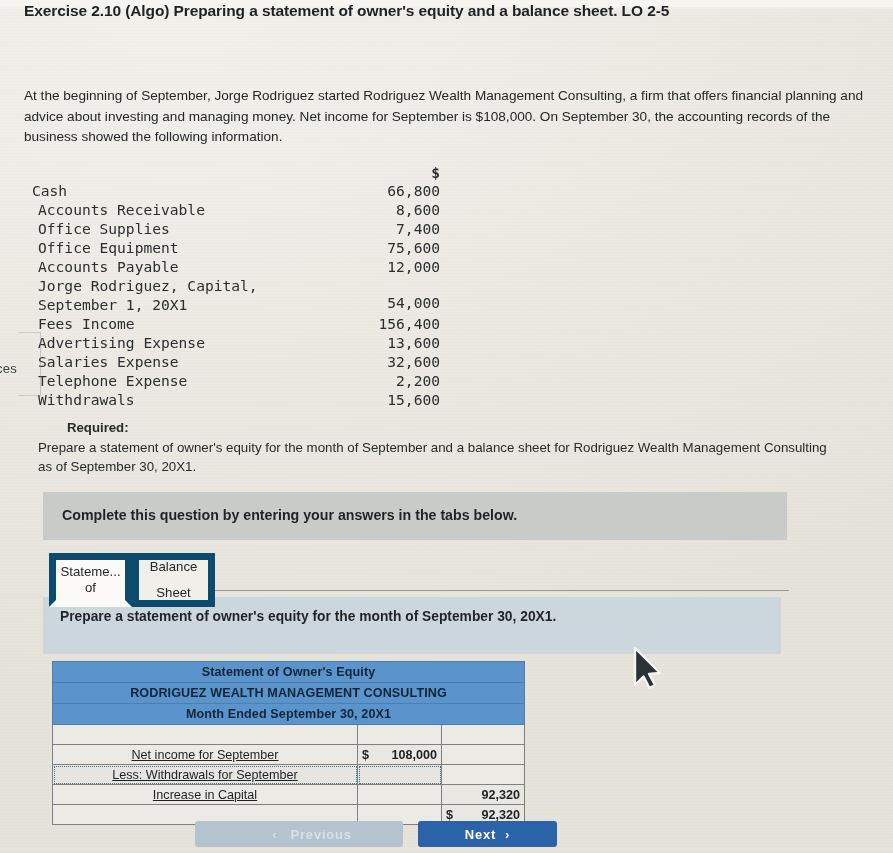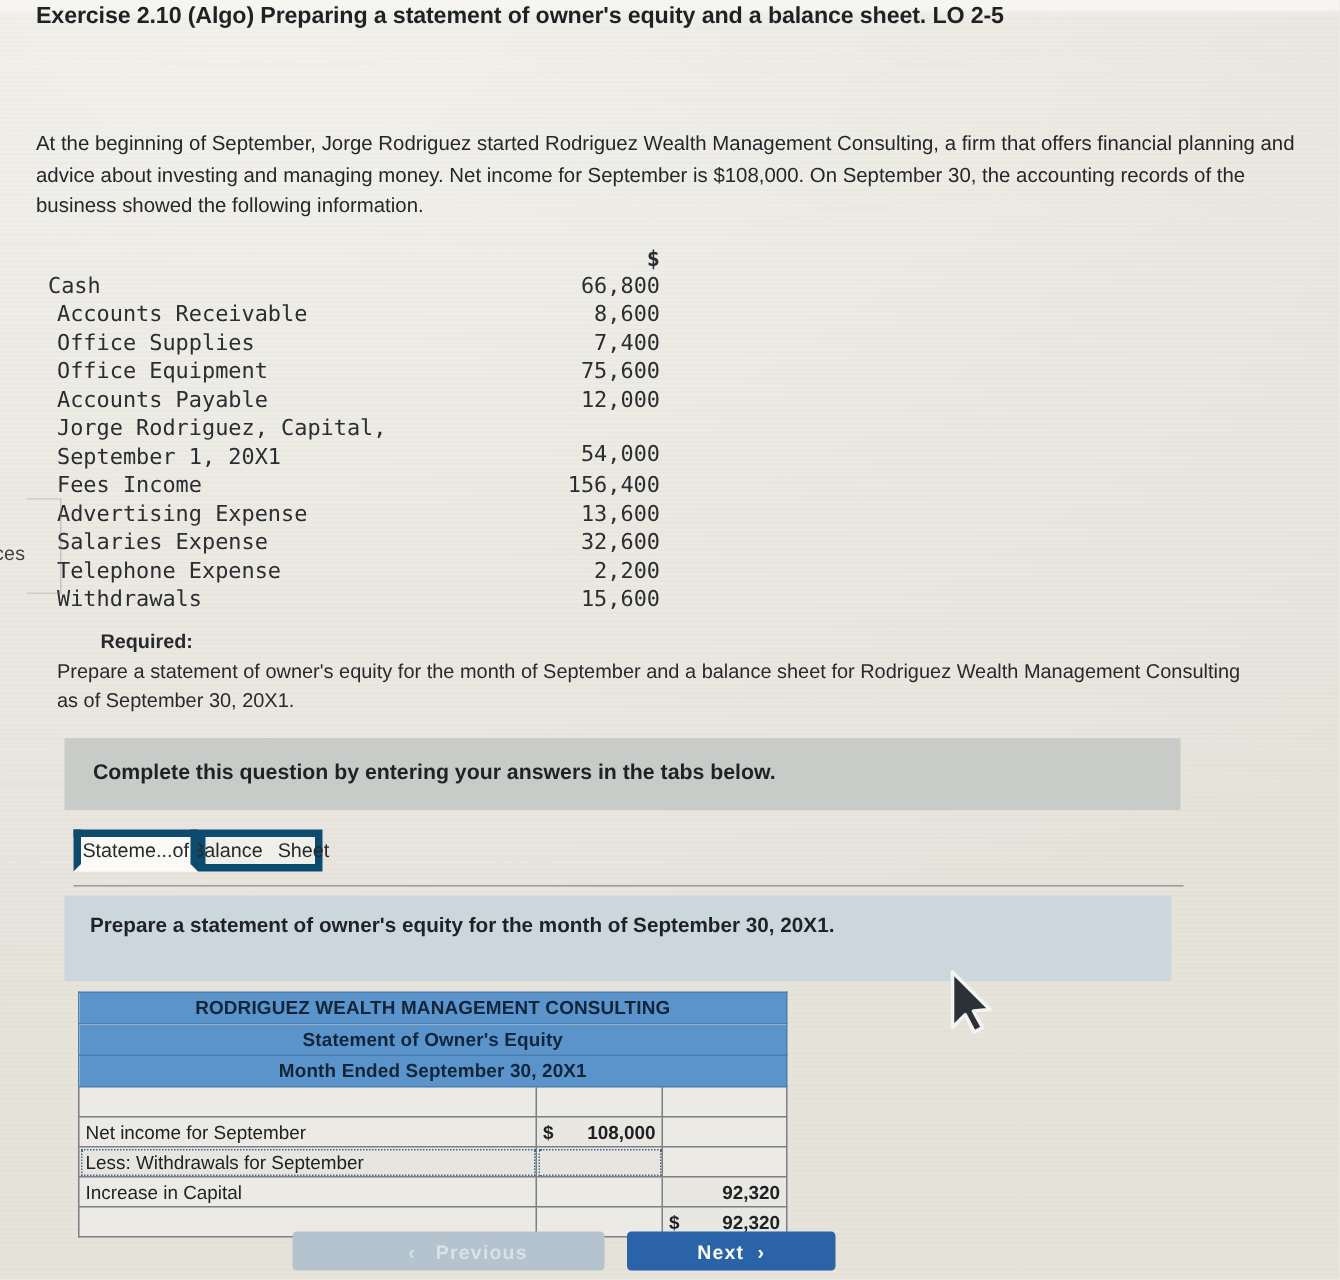--- a/index.html
+++ b/index.html
@@ -122,25 +122,25 @@
   
   #tab-strip {
     left: 49px;
     top: 553px;
     width: 740px;
     height: 40px;
   }
   .tab {
     position: absolute;
     top: 0;
-    height: 28px;
+    height: 54px;
     box-sizing: border-box;
-    border: 5px solid #0c4a6e;
+    border: 7px solid #0c4a6e;
     display: flex;
-    flex-direction: row;
+    flex-direction: column;
     align-items: center;
     justify-content: center;
     font-size: 13.2px;
     line-height: 16px;
     color: #25292c;
     background: #f7f6f2;
   }
   #tab-statement-of-owners-equity {
     left: 0;
     width: 83px;
@@ -204,21 +204,21 @@
     color: #11253a;
     font-weight: bold;
     text-align: center;
     letter-spacing: 0.1px;
     border-color: #4a7fb2;
     height: 20px;
   }
   #statement-sheet .col-label { width: 305px; }
   #statement-sheet .col-amount-1 { width: 84px; }
   #statement-sheet .col-amount-2 { width: 83px; }
-  .cell-label { text-align: left; }
+  .cell-label { text-align: center; text-decoration: underline; }
   .cell-amount {
     text-align: right;
     font-weight: bold;
   }
   .cell-amount .currency {
     float: left;
     font-weight: bold;
   }
   .cell-active {
     outline: 1px dotted #4a6a8a;
@@ -380,24 +380,24 @@
 </div>
 
 <table class="layer" id="statement-sheet">
   <colgroup>
     <col class="col-label">
       <col class="col-amount-1">
       <col class="col-amount-2">
   </colgroup>
   <tbody>
     <tr class="sheet-title-row">
-      <td colspan="3">RODRIGUEZ WEALTH MANAGEMENT CONSULTING</td>
+      <td colspan="3">Statement of Owner's Equity</td>
     </tr>
     <tr class="sheet-title-row">
-      <td colspan="3">Statement of Owner's Equity</td>
+      <td colspan="3">RODRIGUEZ WEALTH MANAGEMENT CONSULTING</td>
     </tr>
     <tr class="sheet-title-row">
       <td colspan="3">Month Ended September 30, 20X1</td>
     </tr>
   </tbody>
   <tbody id="statement-sheet-body">
       <tr>
         <td class="cell-label"></td>
         <td class="cell-amount"><span></span></td>
         <td class="cell-amount"><span></span></td>

